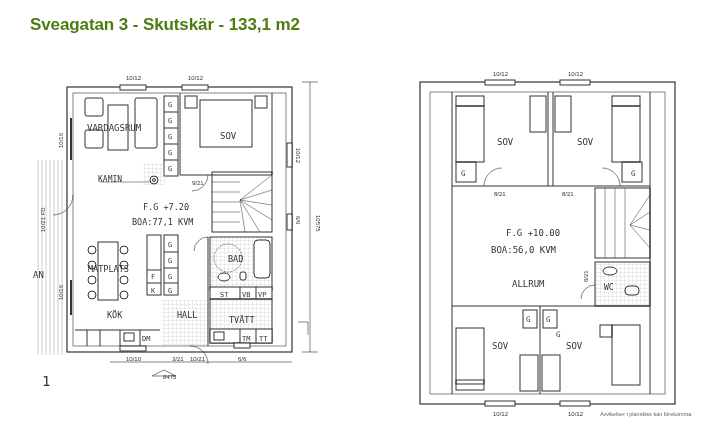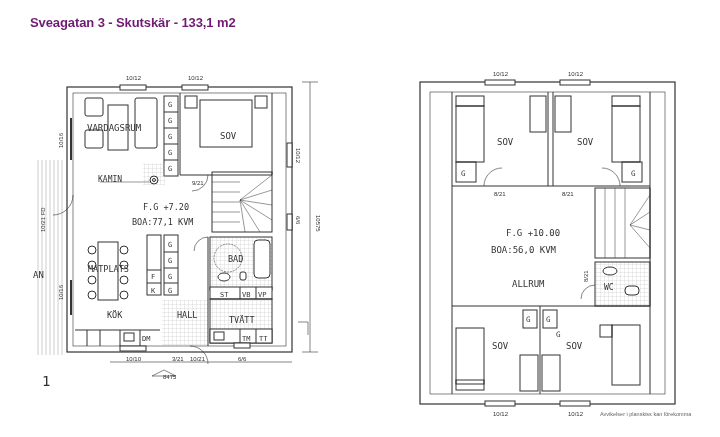--- a/index.html
+++ b/index.html
@@ -1,17 +1,17 @@
 <!DOCTYPE html>
 <html><head>
 <meta charset="utf-8">
 <style>
   html,body{margin:0;padding:0;background:#fff;}
   body{width:720px;height:437px;position:relative;overflow:hidden;font-family:"Liberation Sans",sans-serif;color:#222;}
-  .title{position:absolute;left:30px;top:15px;font-size:13px;font-weight:bold;color:#701a75;letter-spacing:-0.1px;}
+  .title{position:absolute;left:30px;top:15px;font-size:17px;font-weight:bold;color:#4d7c0f;letter-spacing:-0.1px;}
   svg{position:absolute;left:0;top:0;}
   .lbl{font-family:"DejaVu Sans Mono","Liberation Mono",monospace;fill:#333;}
   .dim{font-family:"Liberation Sans",sans-serif;font-size:6px;fill:#333;}
   .note{position:absolute;left:600px;top:411px;font-size:5.5px;color:#666;}
 </style>
 </head>
 <body>
 
 <div class="title">Sveagatan 3 - Skutskär - 133,1 m2</div>
 

